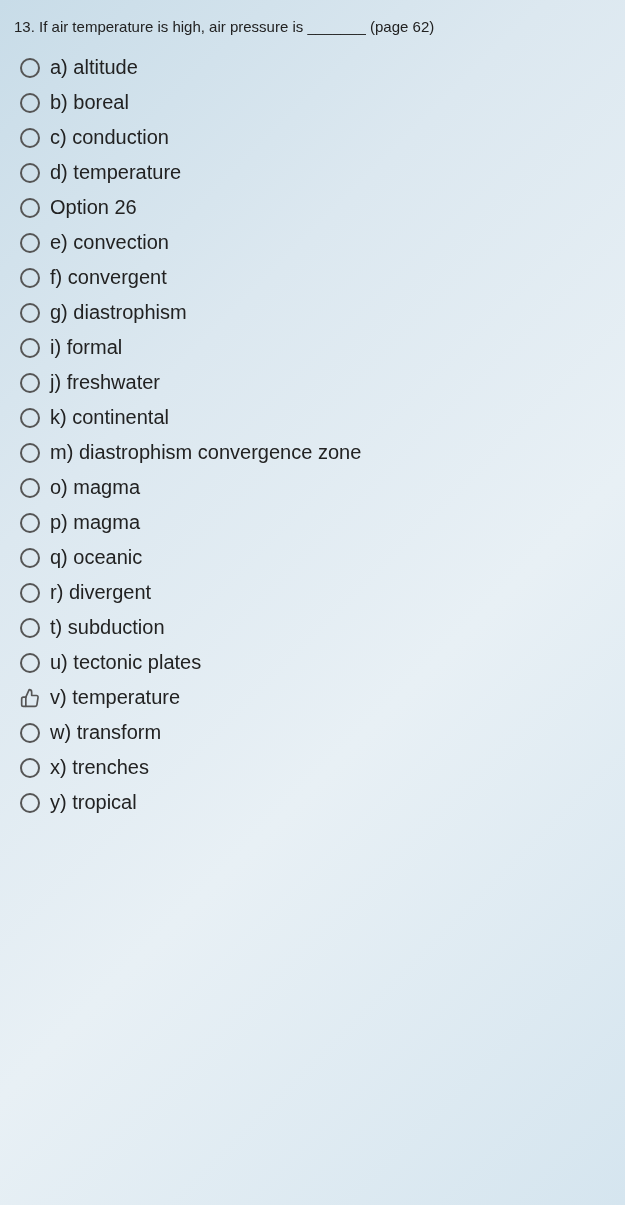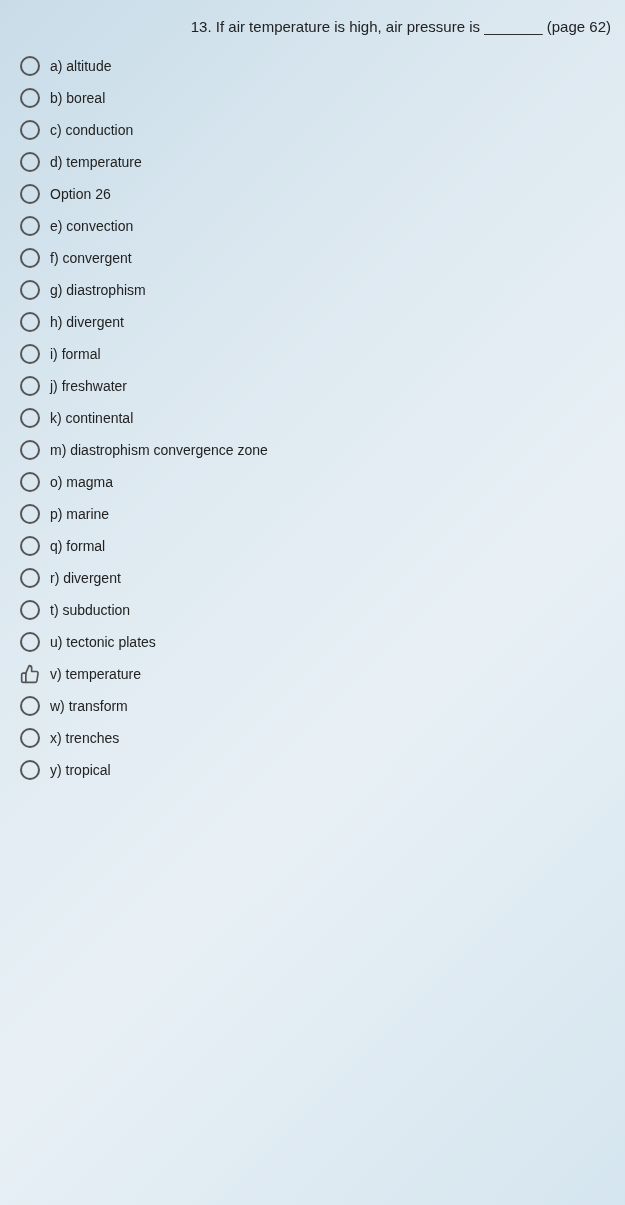--- a/index.html
+++ b/index.html
@@ -16,21 +16,20 @@
       font-size: 15px;
       color: #222;
       padding: 16px 14px;
     }
 
     .question-header {
       font-size: 15px;
       color: #222;
       margin-bottom: 14px;
       line-height: 1.4;
-      text-align: right;
     }
 
     .options-list {
       list-style: none;
       padding: 0;
     }
 
     .option-item {
       display: flex;
       align-items: center;
@@ -47,21 +46,21 @@
       background: transparent;
       margin-right: 10px;
       flex-shrink: 0;
       display: flex;
       align-items: center;
       justify-content: center;
       position: relative;
     }
 
     .option-label {
-      font-size: 14px;
+      font-size: 20px;
       color: #222;
     }
 
     
     .icon-hand {
       width: 20px;
       height: 20px;
       margin-right: 10px;
       flex-shrink: 0;
       display: flex;
@@ -107,49 +106,45 @@
     <li class="option-item">
       <div class="radio-circle"></div>
       <span class="option-label">f) convergent</span>
     </li>
     <li class="option-item">
       <div class="radio-circle"></div>
       <span class="option-label">g) diastrophism</span>
     </li>
     <li class="option-item">
       <div class="radio-circle"></div>
-      <span class="option-label">h) divergent</span>
-    </li>
-    <li class="option-item">
-      <div class="radio-circle"></div>
       <span class="option-label">i) formal</span>
     </li>
     <li class="option-item">
       <div class="radio-circle"></div>
       <span class="option-label">j) freshwater</span>
     </li>
     <li class="option-item">
       <div class="radio-circle"></div>
       <span class="option-label">k) continental</span>
     </li>
     <li class="option-item">
       <div class="radio-circle"></div>
       <span class="option-label">m) diastrophism convergence zone</span>
     </li>
     <li class="option-item">
       <div class="radio-circle"></div>
       <span class="option-label">o) magma</span>
     </li>
     <li class="option-item">
       <div class="radio-circle"></div>
-      <span class="option-label">p) marine</span>
+      <span class="option-label">p) magma</span>
     </li>
     <li class="option-item">
       <div class="radio-circle"></div>
-      <span class="option-label">q) formal</span>
+      <span class="option-label">q) oceanic</span>
     </li>
     <li class="option-item">
       <div class="radio-circle"></div>
       <span class="option-label">r) divergent</span>
     </li>
     <li class="option-item">
       <div class="radio-circle"></div>
       <span class="option-label">t) subduction</span>
     </li>
     <li class="option-item">

